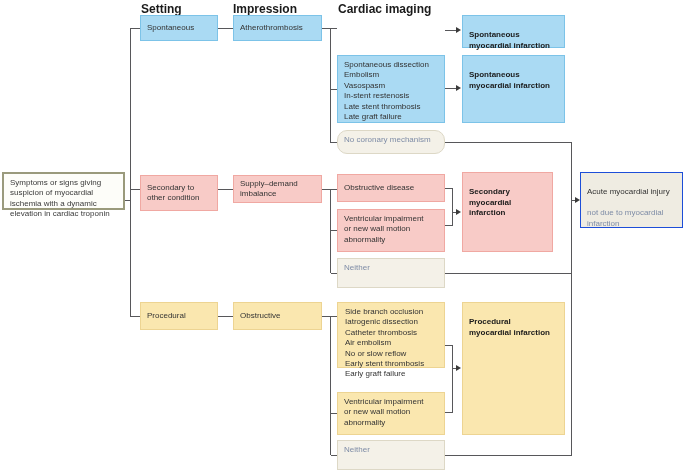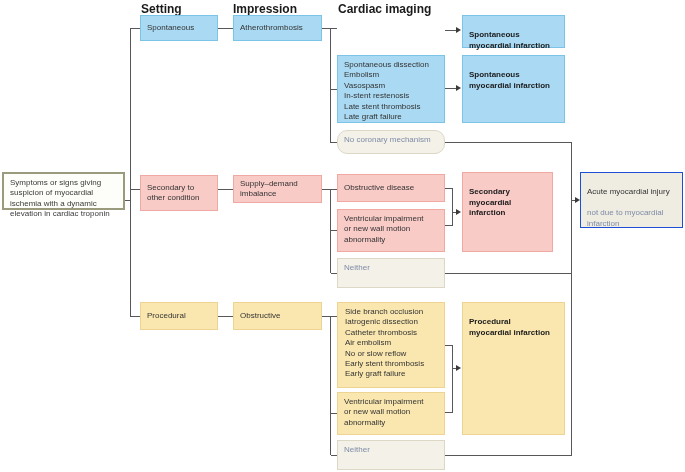--- a/index.html
+++ b/index.html
@@ -74,21 +74,21 @@
   <div class="box beige" style="left:337px;top:258px;width:108px;height:30px;">Neither</div>
 
   <div class="box beige2" style="left:580px;top:172px;width:103px;height:56px;">
     <span class="plain">Acute myocardial injury</span>
     <span class="muted">not due to myocardial
 infarction</span>
   </div>
 
   <div class="box yellow vc" style="left:140px;top:302px;width:78px;height:28px;">Procedural</div>
   <div class="box yellow vc" style="left:233px;top:302px;width:89px;height:28px;">Obstructive</div>
-  <div class="box yellow" style="left:337px;top:302px;width:108px;height:86px;padding-left:7px;">Side branch occlusion
+  <div class="box yellow" style="left:337px;top:302px;width:108px;height:66px;padding-left:7px;">Side branch occlusion
 Iatrogenic dissection
 Catheter thrombosis
 Air embolism
 No or slow reflow
 Early stent thrombosis
 Early graft failure</div>
   <div class="box yellow" style="left:337px;top:392px;width:108px;height:43px;">Ventricular impairment
 or new wall motion
 abnormality</div>
   <div class="box yellow" style="left:462px;top:302px;width:103px;height:133px;">

